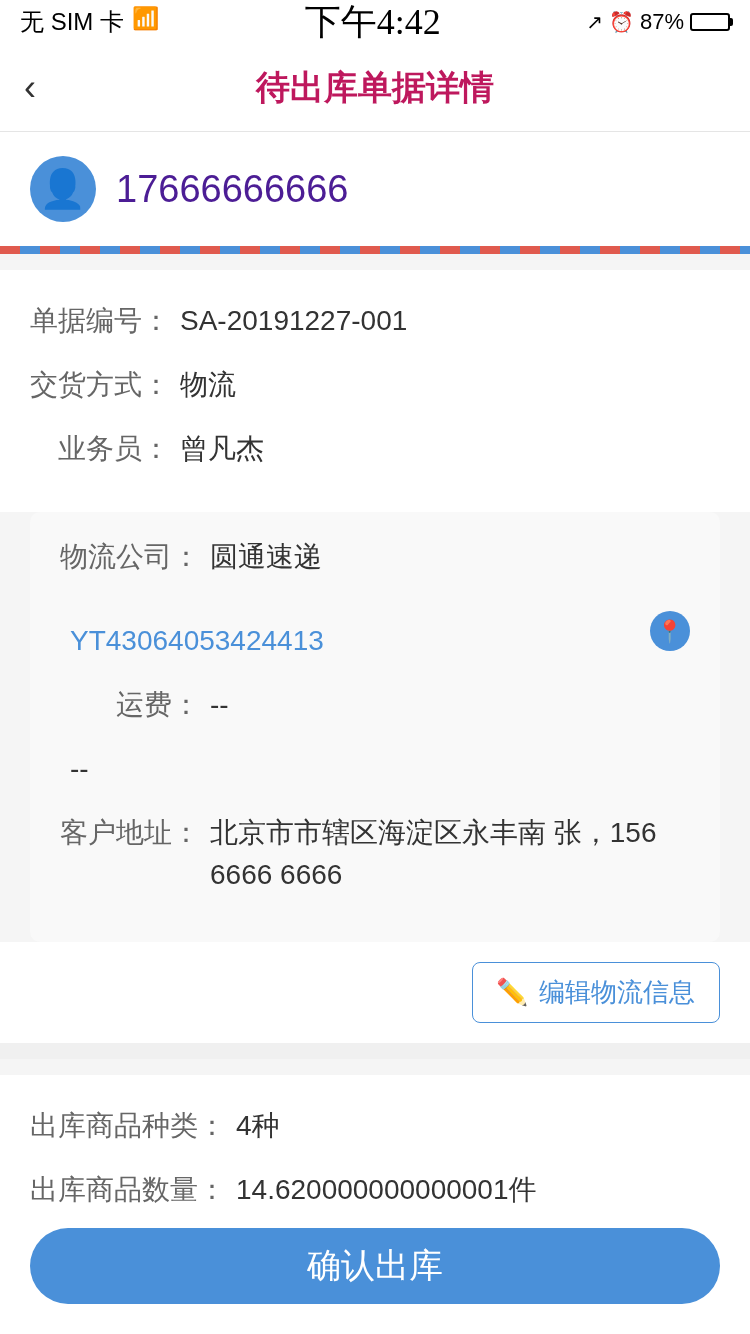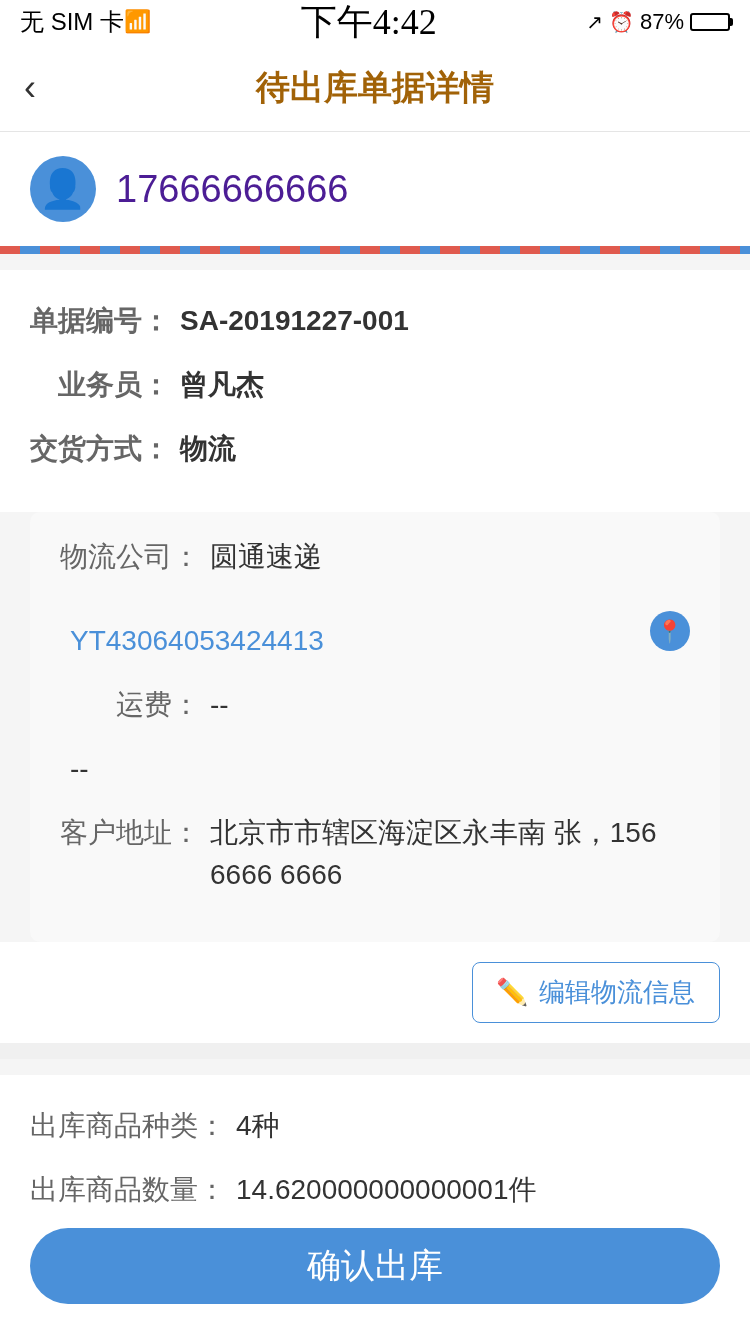--- a/index.html
+++ b/index.html
@@ -19,21 +19,21 @@
       width: 750px;
       height: 44px;
       background: #fff;
       display: flex;
       align-items: center;
       justify-content: space-between;
       padding: 0 20px;
       font-size: 24px;
       color: #000;
     }
-    .status-left { display: flex; align-items: center; }
+    .status-left { display: flex; gap: 8px; }
     .status-right { display: flex; align-items: center; gap: 6px; }
     .wifi-icon { font-size: 22px; }
     .battery-bar {
       width: 40px; height: 18px;
       border: 2px solid #000;
       border-radius: 3px;
       position: relative;
       display: inline-block;
     }
     .battery-bar::after {
@@ -66,21 +66,21 @@
     .nav-back {
       position: absolute;
       left: 24px;
       font-size: 36px;
       color: #333;
       cursor: pointer;
     }
     .nav-title {
       font-size: 34px;
       font-weight: 600;
-      color: #a16207;
+      color: #be185d;
     }
 
     
     .content {
       padding-bottom: 120px;
     }
 
     
     .customer-card {
       background: #fff;
@@ -118,21 +118,20 @@
         #e05a4e 0px, #e05a4e 20px,
         #4a90d9 20px, #4a90d9 40px
       );
     }
 
     
     .section {
       background: #fff;
       margin-top: 16px;
       padding: 30px 30px 20px;
-      font-weight: bold;
     }
 
     .info-row {
       display: flex;
       align-items: flex-start;
       margin-bottom: 22px;
       line-height: 1.5;
     }
     .info-label {
       color: #666;
@@ -278,26 +277,26 @@
   </div>
 
   <div class="dashed-divider"></div>
 
   <div class="section">
     <div class="info-row">
       <span class="info-label">单据编号：</span>
       <span class="info-value">SA-20191227-001</span>
     </div>
     <div class="info-row">
+      <span class="info-label">交货方式：</span>
+      <span class="info-value">物流</span>
+    </div>
+    <div class="info-row">
       <span class="info-label">业务员：</span>
       <span class="info-value">曾凡杰</span>
-    </div>
-    <div class="info-row">
-      <span class="info-label">交货方式：</span>
-      <span class="info-value">物流</span>
     </div>
   </div>
 
   <div class="logistics-card" style="margin: 0 30px 0 30px; background:#f9f9f9; border-radius:10px; padding:24px 30px;">
     <div class="info-row">
       <span class="info-label">物流公司：</span>
       <span class="info-value">圆通速递</span>
     </div>
     <div class="info-row tracking-row">
       <span class="info-value blue">YT43064053424413</span>

